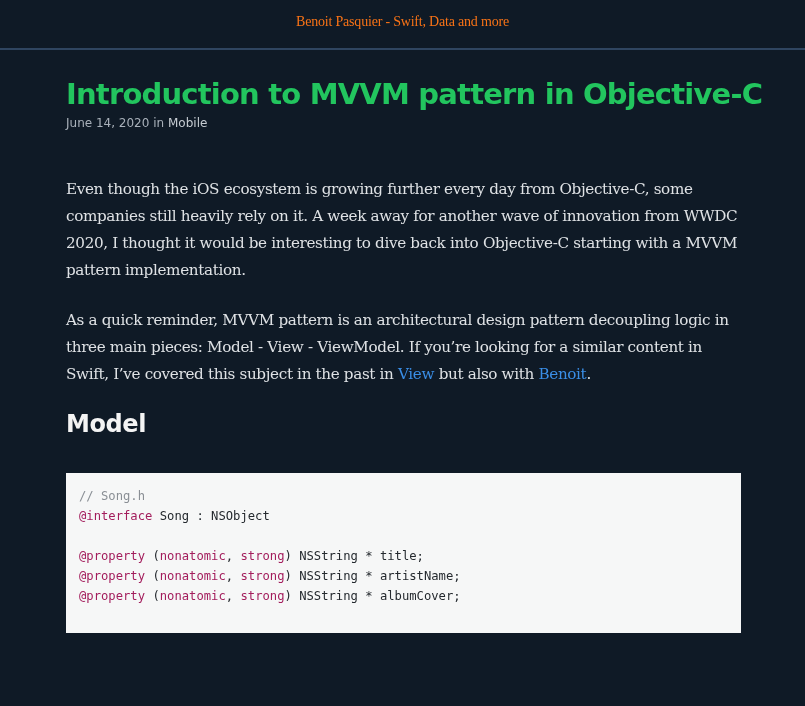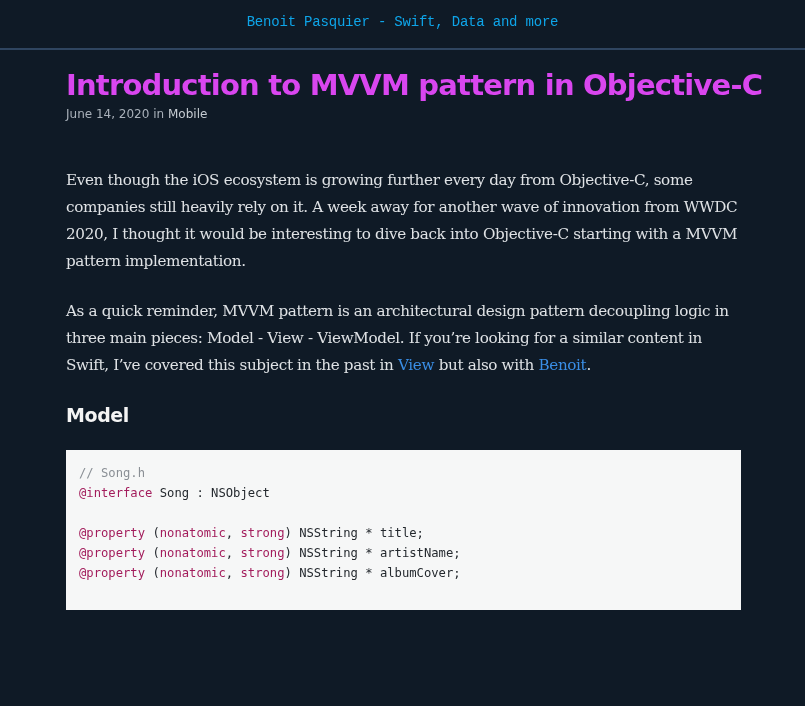--- a/index.html
+++ b/index.html
@@ -15,40 +15,40 @@
     }
     .site-header {
       height: 50px;
       border-bottom: 2px solid #2f4560;
       display: flex;
       align-items: center;
       justify-content: center;
       padding-top: 0;
     }
     .site-title {
-      font-family: Liberation Mono, monospace;
+      font-family: Liberation Serif, serif;
       font-size: 14px;
-      color: #0ea5e9;
+      color: #f97316;
       text-decoration: none;
       letter-spacing: -0.2px;
       margin-top: -4px;
     }
     .article {
       position: absolute;
       left: 66px;
       top: 50px;
       width: 675px;
     }
     .post-title {
       font-family: "DejaVu Sans", sans-serif;
       font-weight: bold;
       font-size: 29px;
       letter-spacing: -0.8px;
-      color: #d946ef;
-      margin-top: 17px;
+      color: #22c55e;
+      margin-top: 26px;
       line-height: 36px;
       white-space: nowrap;
     }
     .post-meta {
       font-family: "DejaVu Sans", sans-serif;
       font-size: 12px;
       color: #a9b1ba;
       margin-top: 3px;
       line-height: 16px;
     }
@@ -71,25 +71,25 @@
       font-style: italic;
       margin-bottom: 22px;
     }
     .post-body a {
       color: #3a8ee6;
       text-decoration: none;
     }
     .post-body h2 {
       font-family: "DejaVu Sans", sans-serif;
       font-weight: bold;
-      font-size: 19px;
+      font-size: 24px;
       color: #f4f4f4;
       letter-spacing: -0.4px;
       line-height: 26px;
-      margin-bottom: 22px;
+      margin-bottom: 36px;
     }
     .code-block {
       background: #f6f7f7;
       width: 675px;
       height: 160px;
       padding: 13px 13px;
       margin-top: 2px;
       font-family: "DejaVu Sans Mono", monospace;
       font-size: 12.2px;
       line-height: 20px;

